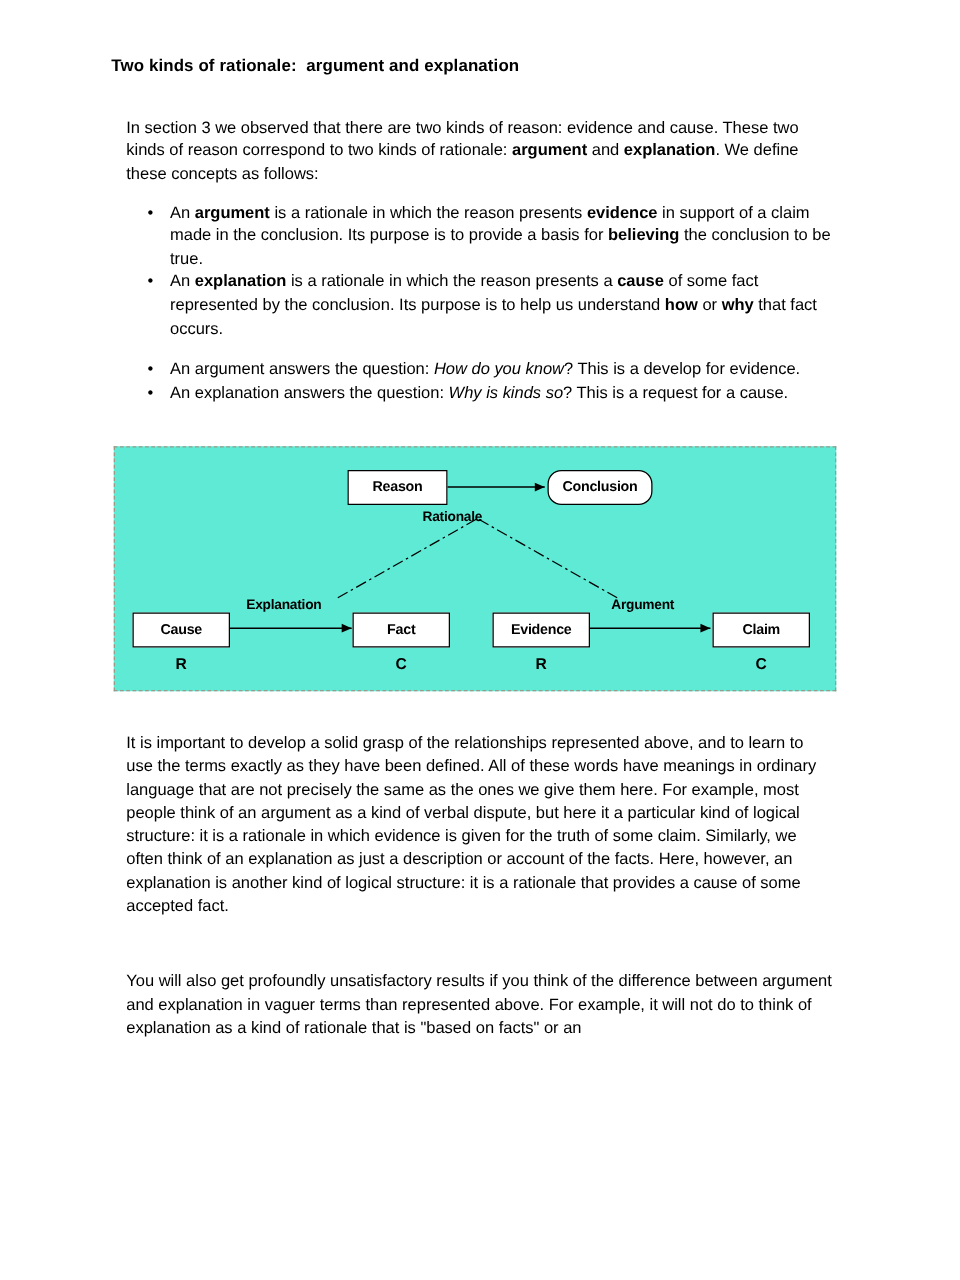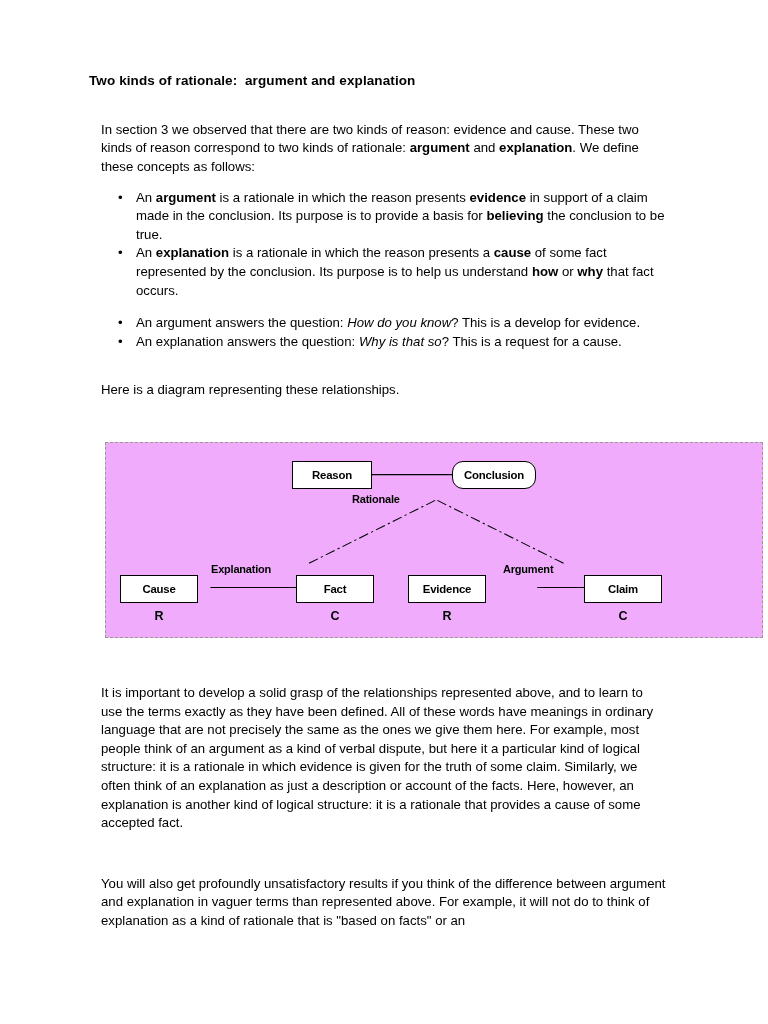--- a/index.html
+++ b/index.html
@@ -21,21 +21,21 @@
     left: 89px;
     top: 0;
     width: 590px;
   }
 
   .doc-heading {
     font-size: 13.5px;
     font-weight: bold;
     line-height: 1.25;
     margin: 0;
-    padding-top: 73px;
+    padding-top: 45px;
     letter-spacing: 0.1px;
     white-space: pre-wrap;
   }
 
   p.para {
     font-size: 13.2px;
     line-height: 18.6px;
     margin: 12px;
     text-align: left;
   }
@@ -63,26 +63,26 @@
     font-size: 13.2px;
     line-height: 18.6px;
   }
 
   b { font-weight: bold; }
   i { font-style: italic; }
 
   
   .diagram {
     position: relative;
-    width: 658px;
+    width: 578px;
     height: 196px;
-    background: #f0abfc;
+    background: #5eead4;
     border: 1px dashed #9a9a8a;
     box-sizing: border-box;
-    margin: 16px;
+    margin: 2px;
   }
   .diagram svg {
     position: absolute;
     left: 0;
     top: 0;
     width: 100%;
     height: 100%;
     display: block;
   }
   .node {
@@ -126,26 +126,25 @@
   <ul class="bullets">
     <li><span class="bullet-dot">•</span><span>An </span><b>argument</b><span> is a rationale in which the reason presents </span><b>evidence</b><span> in support of a claim made in the conclusion.  Its purpose is to provide a basis for </span><b>believing</b><span> the conclusion to be true.</span></li>
     <li><span class="bullet-dot">•</span><span>An </span><b>explanation</b><span> is a rationale in which the reason presents a </span><b>cause</b><span> of some fact represented by the conclusion.  Its purpose is to help us understand </span><b>how</b><span> or </span><b>why</b><span> that fact occurs.</span></li>
   </ul>
 
 
   <div class="gap-md"></div>
 
   <ul class="bullets">
     <li><span class="bullet-dot">•</span><span>An argument answers the question:  </span><i>How do you know</i><span>?  This is a develop for evidence.</span></li>
-    <li><span class="bullet-dot">•</span><span>An explanation answers the question:  </span><i>Why is that so</i><span>? This is a request for a cause.</span></li>
+    <li><span class="bullet-dot">•</span><span>An explanation answers the question:  </span><i>Why is kinds so</i><span>? This is a request for a cause.</span></li>
   </ul>
 
   <div class="gap-lg"></div>
 
-  <p class="para">Here is a diagram representing these relationships.</p>
 
   <div class="gap-md"></div>
 
   <div class="diagram">
 
     <svg viewBox="0 0 578 196" preserveAspectRatio="none">
 
       <line x1="189" y1="32" x2="345" y2="32" stroke="#000000" stroke-width="1.2"></line>
       <polygon points="345,32 337,28.5 337,35.5" fill="#000000"></polygon>
 

